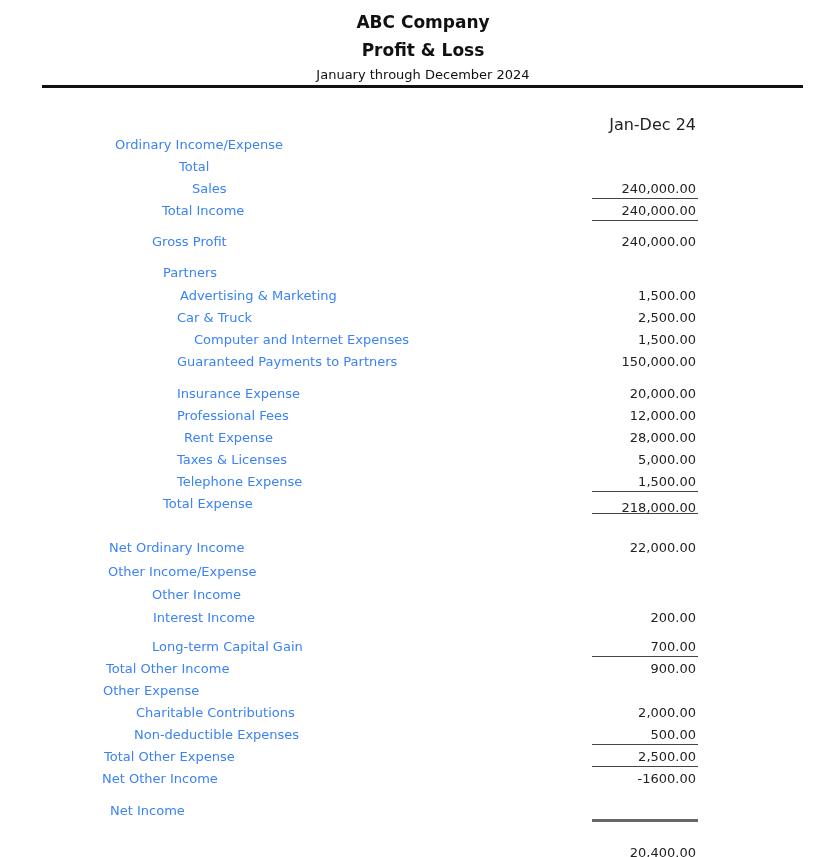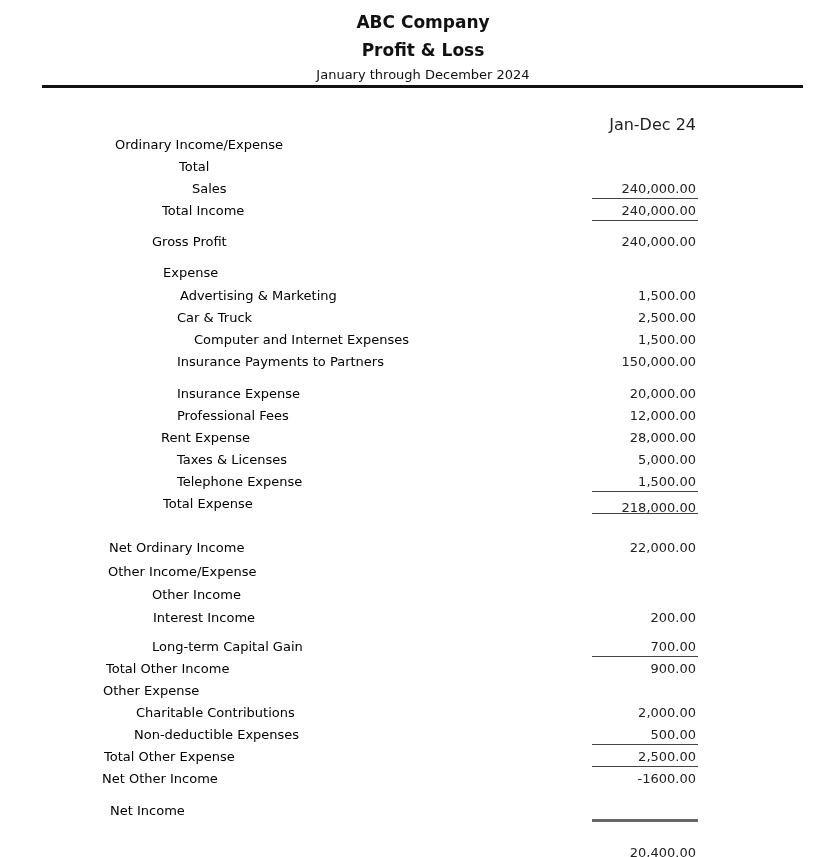--- a/index.html
+++ b/index.html
@@ -7,21 +7,21 @@
     width: 830px; height: 857px; position: relative; overflow: hidden;
     font-family: "DejaVu Sans", "Liberation Sans", sans-serif;
     color: #222222;
   }
   .hdr { position: absolute; left: 0; width: 846px; text-align: center; color: #111; }
   .company { top: 12px; font-size: 17px; font-weight: bold; }
   .report  { top: 40px; font-size: 17px; font-weight: bold; }
   .period  { top: 67px; font-size: 13px; }
   .rule { position: absolute; left: 42px; top: 85px; width: 761px; height: 3px; background: #111; }
   .colhead { position: absolute; top: 115px; right: 134px; font-size: 16px; color: #222; margin-left: 45px; }
-  .lbl { position: absolute; font-size: 13px; white-space: nowrap; color: #000000; }
+  .lbl { position: absolute; font-size: 13px; white-space: nowrap; color: #3b82f6; }
   .val { position: absolute; right: 134px; font-size: 13px; text-align: right; white-space: nowrap; color: #222; }
   .ul { position: absolute; left: 592px; width: 106px; height: 1px; background: #444; }
   .bold { font-weight: normal; margin-top: 44px; }
   .dbl { position: absolute; left: 592px; width: 106px; height: 3px; background: #666; }
 </style>
 </head>
 <body>
 
 <div class="hdr company">ABC Company</div>
 <div class="hdr report">Profit &amp; Loss</div>
@@ -37,41 +37,41 @@
 <div class="val" style="top:181px">240,000.00</div>
 <div class="ul" style="top:198px"></div>
 
 <div class="lbl" style="left:162px;top:203px">Total Income</div>
 <div class="val" style="top:203px">240,000.00</div>
 <div class="ul" style="top:220px"></div>
 
 <div class="lbl" style="left:152px;top:234px">Gross Profit</div>
 <div class="val" style="top:234px">240,000.00</div>
 
-<div class="lbl" style="left:163px;top:265px">Expense</div>
+<div class="lbl" style="left:163px;top:265px">Partners</div>
 
 <div class="lbl" style="left:180px;top:288px">Advertising &amp; Marketing</div>
 <div class="val" style="top:288px">1,500.00</div>
 
 <div class="lbl" style="left:177px;top:310px">Car &amp; Truck</div>
 <div class="val" style="top:310px">2,500.00</div>
 
 <div class="lbl" style="left:194px;top:332px">Computer and Internet Expenses</div>
 <div class="val" style="top:332px">1,500.00</div>
 
-<div class="lbl" style="left:177px;top:354px">Insurance Payments to Partners</div>
+<div class="lbl" style="left:177px;top:354px">Guaranteed Payments to Partners</div>
 <div class="val" style="top:354px">150,000.00</div>
 
 <div class="lbl" style="left:177px;top:386px">Insurance Expense</div>
 <div class="val" style="top:386px">20,000.00</div>
 
 <div class="lbl" style="left:177px;top:408px">Professional Fees</div>
 <div class="val" style="top:408px">12,000.00</div>
 
-<div class="lbl" style="left:161px;top:430px">Rent Expense</div>
+<div class="lbl" style="left:184px;top:430px">Rent Expense</div>
 <div class="val" style="top:430px">28,000.00</div>
 
 <div class="lbl" style="left:177px;top:452px">Taxes &amp; Licenses</div>
 <div class="val" style="top:452px">5,000.00</div>
 
 <div class="lbl" style="left:177px;top:474px">Telephone Expense</div>
 <div class="val" style="top:474px">1,500.00</div>
 <div class="ul" style="top:491px"></div>
 
 <div class="lbl" style="left:163px;top:496px">Total Expense</div>

